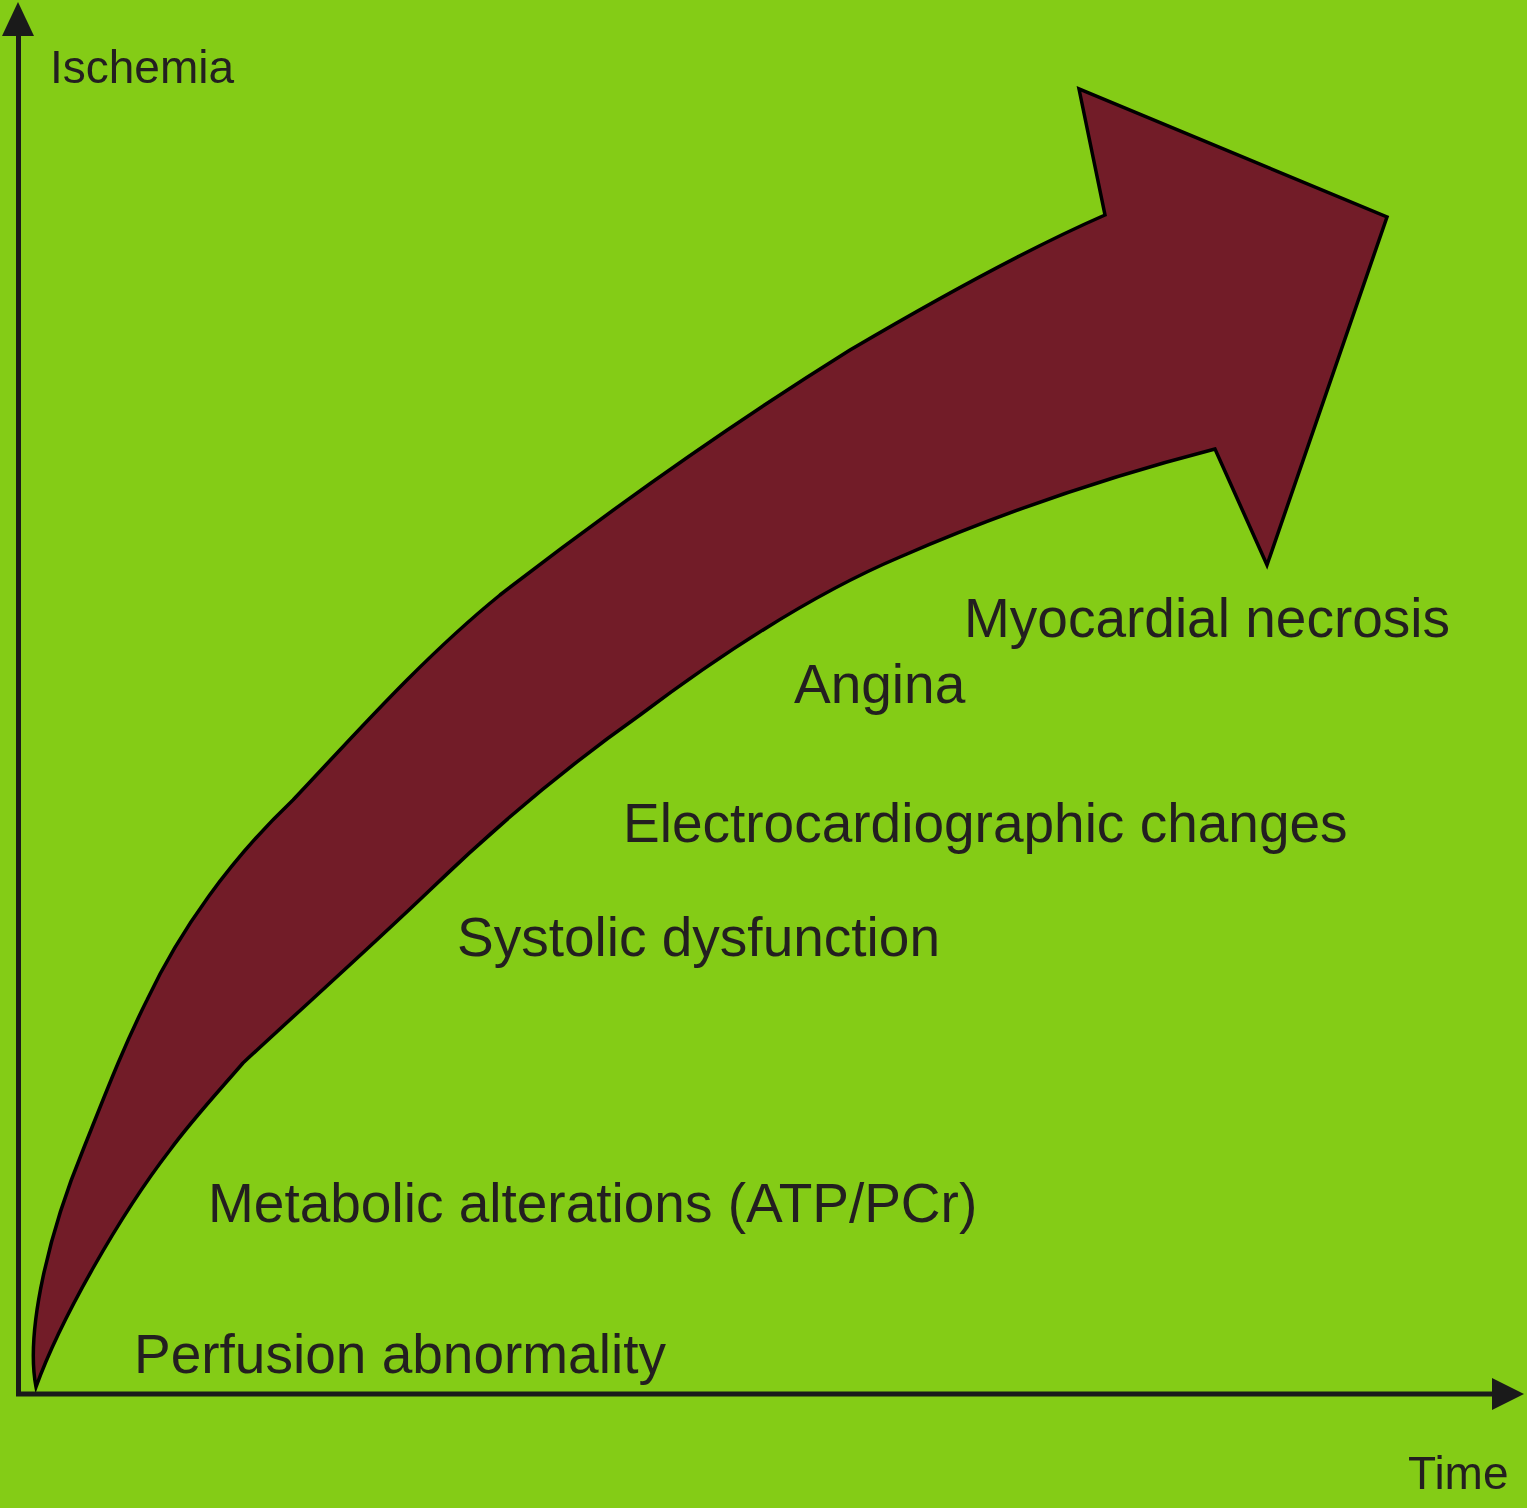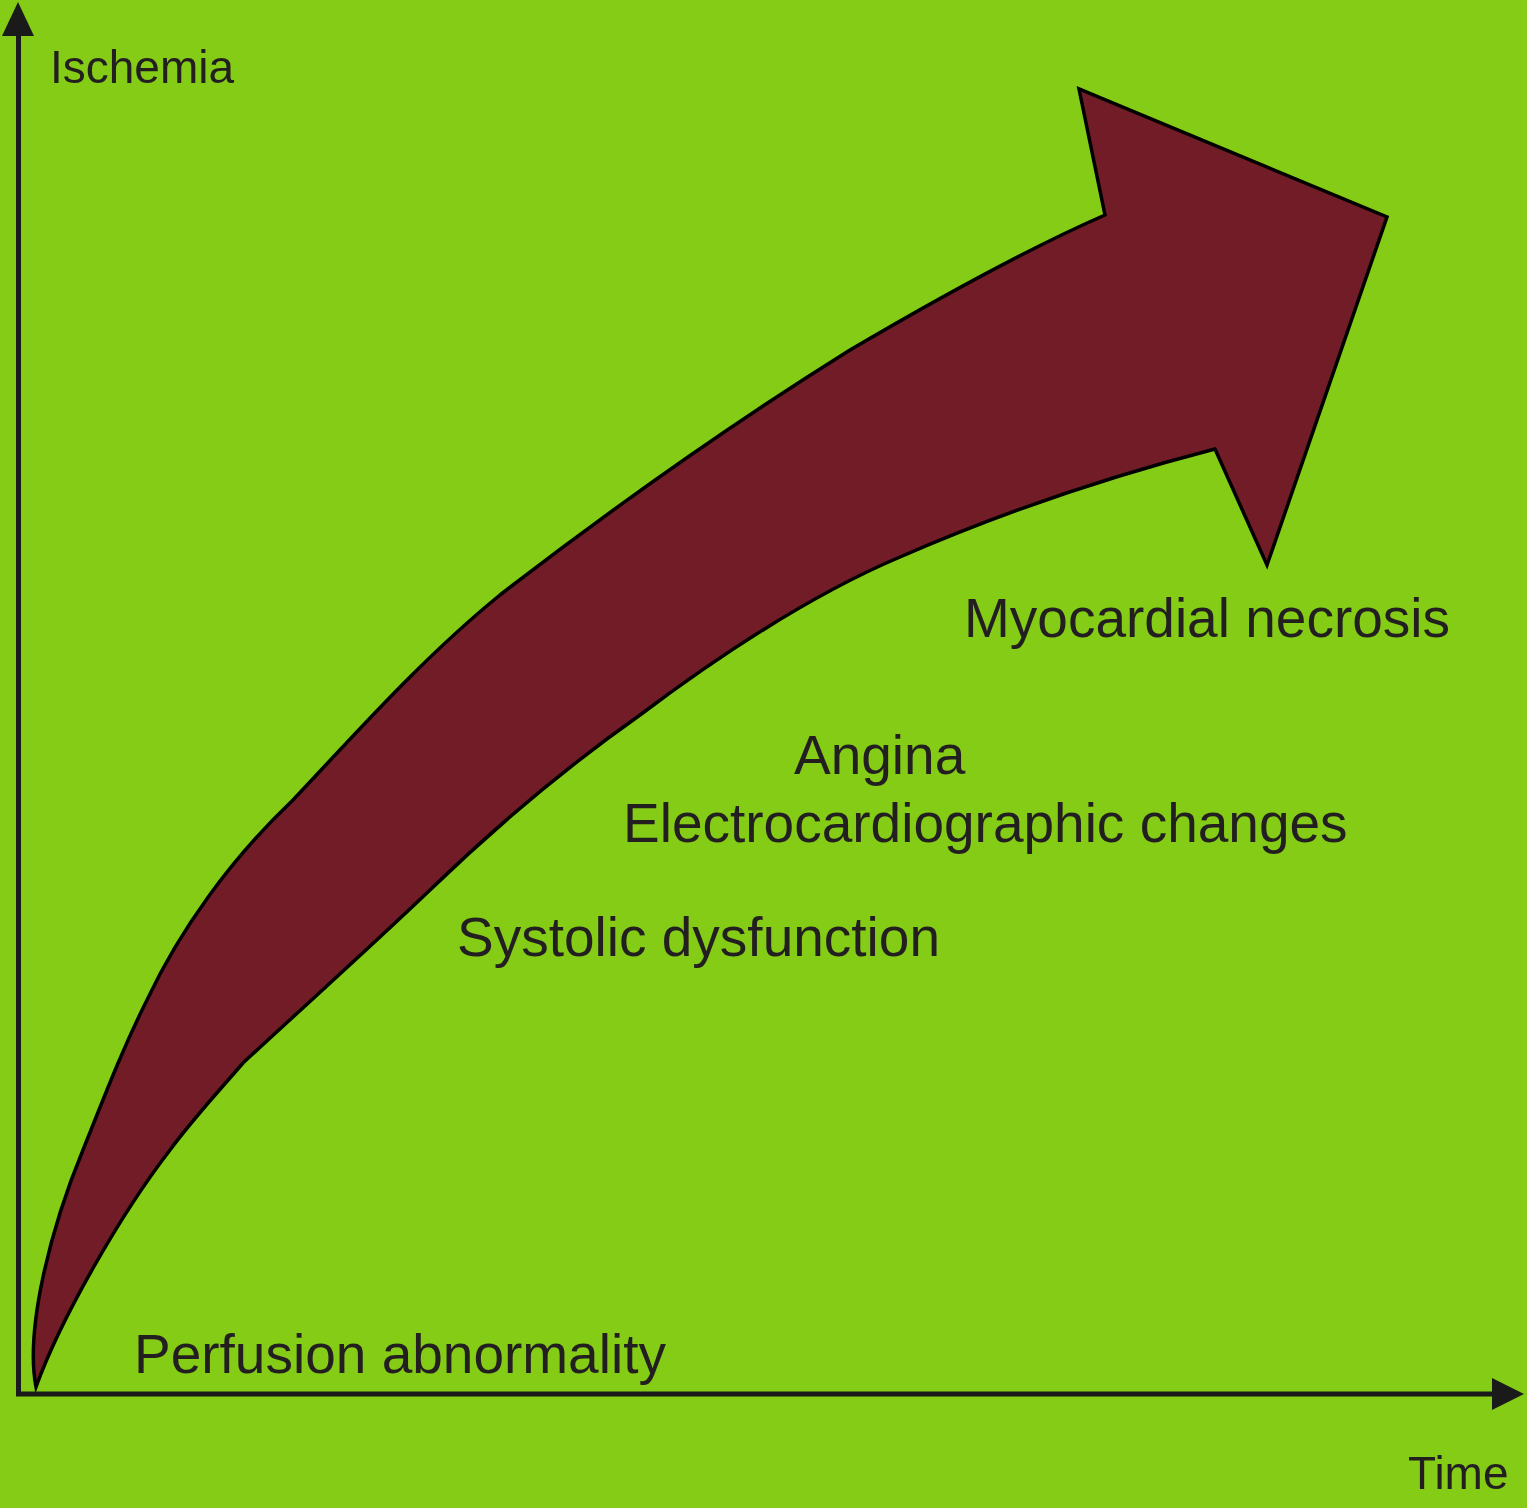--- a/index.html
+++ b/index.html
@@ -64,23 +64,24 @@
     <line x1="16" y1="1394" x2="1496" y2="1394" stroke="#1a1a1a" stroke-width="5"></line>
     <polygon points="1524,1394 1492,1378 1492,1410" fill="#1a1a1a"></polygon>
   </svg>
 
   <div class="lbl axis-lbl" style="left:50px; top:42px;">Ischemia</div>
 
   <div class="lbl axis-lbl" style="left:1408px; top:1448px;">Time</div>
 
   <div class="lbl" style="left:134px; top:1295px;margin-top:29px;">Perfusion abnormality</div>
 
+  <div class="lbl" style="left:208px; top:1173px;">Metabolic alterations (ATP/PCr)</div>
 
 
   <div class="lbl" style="left:457px; top:907px;">Systolic dysfunction</div>
 
   <div class="lbl" style="left:623px; top:793px;">Electrocardiographic changes</div>
 
-  <div class="lbl" style="left:794px; top:725px;">Angina</div>
+  <div class="lbl" style="left:794px; top:654px;">Angina</div>
 
   <div class="lbl" style="left:964px; top:588px;">Myocardial necrosis</div>
 
 </div>
 
 </body></html>

